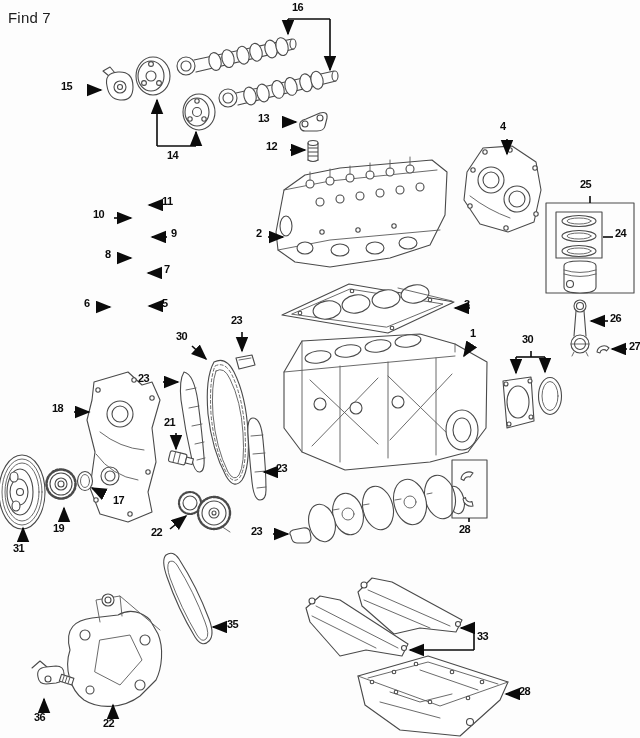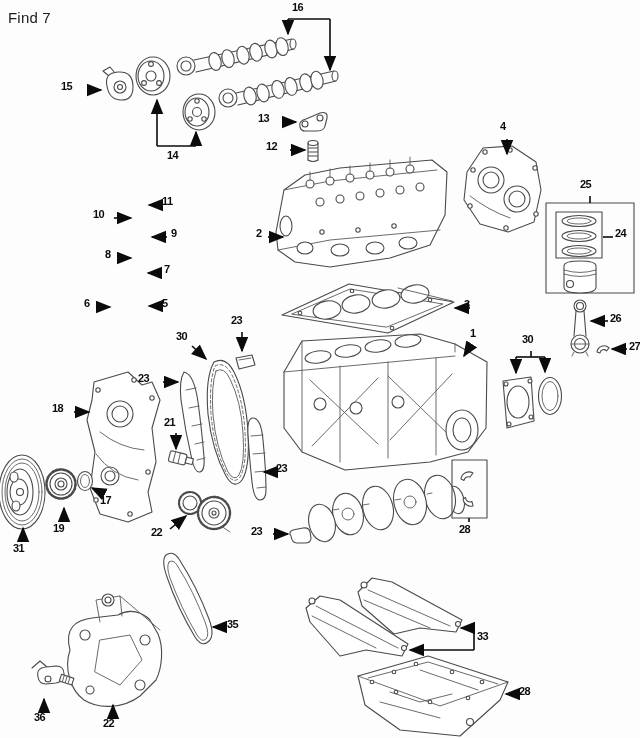--- a/index.html
+++ b/index.html
@@ -414,21 +414,21 @@
   <div class="co" style="left:164px;top:264px">7</div>
   <div class="co" style="left:105px;top:249px">8</div>
   <div class="co" style="left:171px;top:228px">9</div>
   <div class="co" style="left:93px;top:209px">10</div>
   <div class="co" style="left:162px;top:196px">11</div>
   <div class="co" style="left:266px;top:141px">12</div>
   <div class="co" style="left:258px;top:113px">13</div>
   <div class="co" style="left:167px;top:150px">14</div>
   <div class="co" style="left:61px;top:81px">15</div>
   <div class="co" style="left:292px;top:2px">16</div>
-  <div class="co" style="left:100px;top:495px">17</div>
+  <div class="co" style="left:113px;top:495px">17</div>
   <div class="co" style="left:52px;top:403px">18</div>
   <div class="co" style="left:53px;top:523px">19</div>
   <div class="co" style="left:176px;top:331px">30</div>
   <div class="co" style="left:164px;top:417px">21</div>
   <div class="co" style="left:151px;top:527px">22</div>
   <div class="co" style="left:231px;top:315px">23</div>
   <div class="co" style="left:138px;top:373px">23</div>
   <div class="co" style="left:276px;top:463px">23</div>
   <div class="co" style="left:615px;top:228px">24</div>
   <div class="co" style="left:580px;top:179px">25</div>

